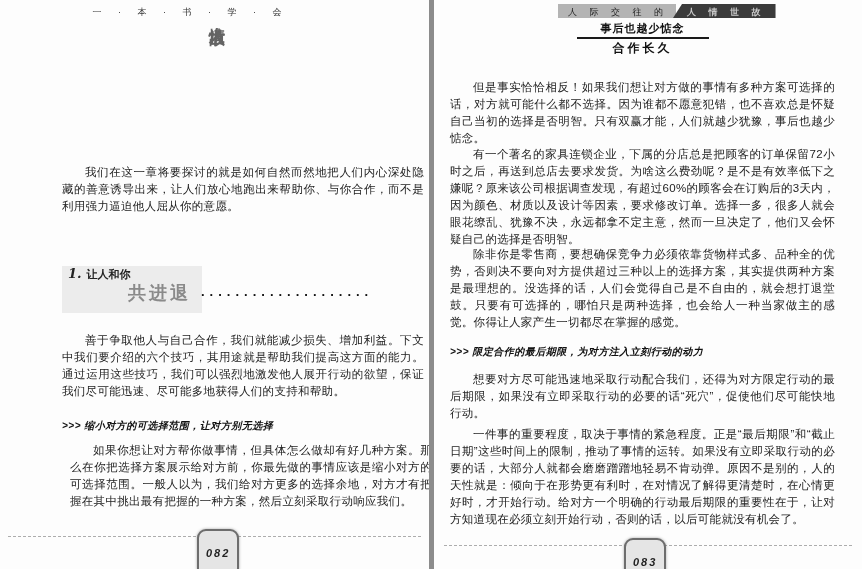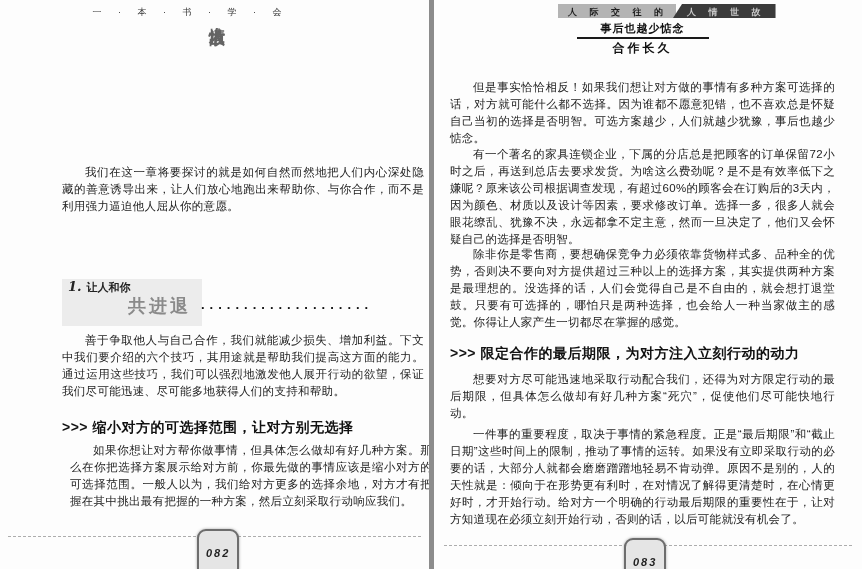--- a/index.html
+++ b/index.html
@@ -21,53 +21,54 @@
     position:absolute;
     font-size:11.5px;
     line-height:17px;
     text-align:justify;
     text-indent:2em;
     color:#222;
     letter-spacing:.3px;
   }
   .subhead{
     position:absolute;
-    font-size:14px;
+    font-size:10px;
     font-weight:bold;
     color:#111;
     letter-spacing:.5px;
     white-space:nowrap;
+    font-style:italic;
   }
 
   
   .lp-header{
     position:absolute;left:0;top:6px;width:381px;
     text-align:center;font-size:9px;color:#333;
     letter-spacing:7px;white-space:nowrap;
   }
   .lp-side-title{
     position:absolute;left:206px;top:14px;height:80px;
     writing-mode:vertical-rl;
     font-family:"DejaVu Serif", serif;
     font-weight:bold;font-size:16px;letter-spacing:1px;
     color:#4a4a4a;opacity:.85;filter:blur(.4px);
   }
-  .section{position:absolute;left:62px;top:264px;width:330px;height:52px;margin-top:13px;}
+  .section{position:absolute;left:62px;top:264px;width:330px;height:52px;}
   .section-box{position:absolute;left:0;top:2px;width:140px;height:47px;background:#ececec;}
   .section-l1{position:absolute;left:6px;top:2px;font-size:11px;font-weight:bold;color:#222;white-space:nowrap;}
   .section-num{font-family:"DejaVu Serif", serif;font-style:italic;font-size:13px;margin-right:5px;}
   .section-l2{position:absolute;left:66px;top:17px;white-space:nowrap;}
   .section-l2 .big{font-size:18px;font-weight:bold;color:#8a8a8a;letter-spacing:3px;}
   .section-l2 .dots{font-size:13px;font-weight:bold;color:#111;letter-spacing:5px;margin-left:10px;vertical-align:3px;}
 
   
   .rp-tabs{position:absolute;left:124px;top:4px;height:14px;display:flex;align-items:stretch;}
   .rp-tab-light{
     background:#b4b4b4;color:#1e1e1e;
-    font-size:9px;font-weight:bold;letter-spacing:5px;
+    font-size:9px;font-weight:normal;letter-spacing:5px;
     padding:2px 8px 1px 10px;white-space:nowrap;
   }
   .rp-tab-dark{
     background:#3b3b3b;color:#c9c9c9;
     font-size:9px;font-weight:bold;letter-spacing:5px;
     padding:2px 10px 1px 14px;white-space:nowrap;
     clip-path:polygon(9px 0,100% 0,100% 100%,0 100%);
     margin-left:-3px;
   }
   .rp-title{position:absolute;left:16px;top:18px;width:385px;text-align:center;}
@@ -129,29 +130,29 @@
       <div class="rp-tab-dark">人 情 世 故</div>
     </div>
 
     <div class="rp-title">
       <div>
         <span class="rp-title-small">事后也越少惦念</span>
       </div>
       <div class="rp-title-large">合作长久</div>
     </div>
 
-    <div class="body-text" style="left:16px;top:79px;width:385px;">但是事实恰恰相反！如果我们想让对方做的事情有多种方案可选择的话，对方就可能什么都不选择。因为谁都不愿意犯错，也不喜欢总是怀疑自己当初的选择是否明智。可选方案越少，人们就越少犹豫，事后也越少惦念。</div>
+    <div class="body-text" style="left:16px;top:79px;width:385px;">但是事实恰恰相反！如果我们想让对方做的事情有多种方案可选择的话，对方就可能什么都不选择。因为谁都不愿意犯错，也不喜欢总是怀疑自己当初的选择是否明智。只有双赢才能，人们就越少犹豫，事后也越少惦念。</div>
 
     <div class="body-text" style="left:16px;top:146px;width:385px;">有一个著名的家具连锁企业，下属的分店总是把顾客的订单保留72小时之后，再送到总店去要求发货。为啥这么费劲呢？是不是有效率低下之嫌呢？原来该公司根据调查发现，有超过60%的顾客会在订购后的3天内，因为颜色、材质以及设计等因素，要求修改订单。选择一多，很多人就会眼花缭乱、犹豫不决，永远都拿不定主意，然而一旦决定了，他们又会怀疑自己的选择是否明智。</div>
 
     <div class="body-text" style="left:16px;top:246px;width:385px;">除非你是零售商，要想确保竞争力必须依靠货物样式多、品种全的优势，否则决不要向对方提供超过三种以上的选择方案，其实提供两种方案是最理想的。没选择的话，人们会觉得自己是不自由的，就会想打退堂鼓。只要有可选择的，哪怕只是两种选择，也会给人一种当家做主的感觉。你得让人家产生一切都尽在掌握的感觉。</div>
 
     <div class="subhead" style="left:16px;top:345px;">&gt;&gt;&gt; 限定合作的最后期限，为对方注入立刻行动的动力</div>
 
-    <div class="body-text" style="left:16px;top:371px;width:385px;">想要对方尽可能迅速地采取行动配合我们，还得为对方限定行动的最后期限，但具体怎么做却有好几种方案“死穴”，促使他们尽可能快地行动。</div>
+    <div class="body-text" style="left:16px;top:371px;width:385px;">想要对方尽可能迅速地采取行动配合我们，还得为对方限定行动的最后期限，如果没有立即采取行动的必要的话“死穴”，促使他们尽可能快地行动。</div>
 
     <div class="body-text" style="left:16px;top:426px;width:385px;">一件事的重要程度，取决于事情的紧急程度。正是“最后期限”和“截止日期”这些时间上的限制，推动了事情的运转。如果没有立即采取行动的必要的话，大部分人就都会磨磨蹭蹭地轻易不肯动弹。原因不是别的，人的天性就是：倾向于在形势更有利时，在对情况了解得更清楚时，在心情更好时，才开始行动。给对方一个明确的行动最后期限的重要性在于，让对方知道现在必须立刻开始行动，否则的话，以后可能就没有机会了。</div>
 
     <div class="footer-rule" style="left:10px;width:408px;top:545px;"></div>
     <div class="page-pill" style="left:190px;top:538px;">083</div>
   </div>
 
   <div class="gutter"></div>
 </div>
 

